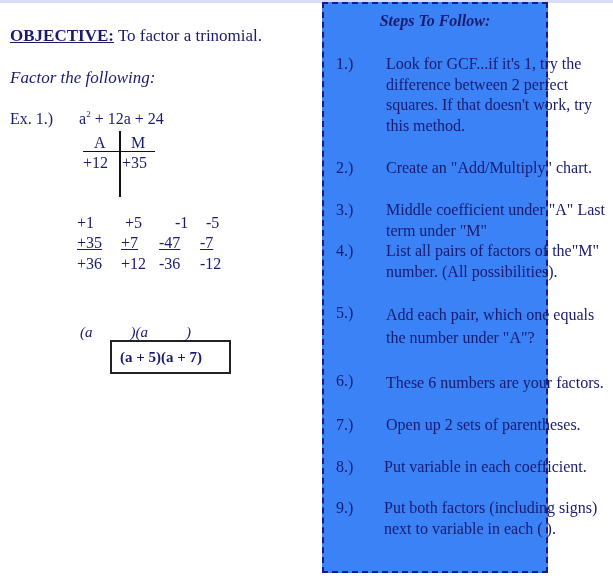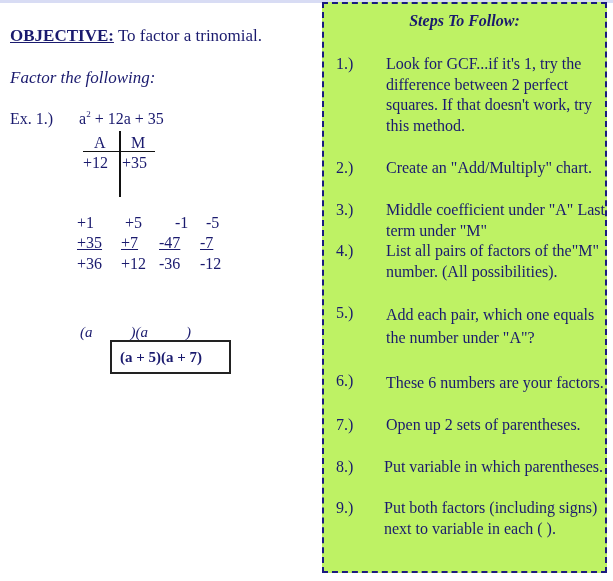--- a/index.html
+++ b/index.html
@@ -38,22 +38,22 @@
   .paren { left:80px; top:308px; font-size:15px;font-style:italic; }
   .paren .gap { display:inline-block; width:38px; }
   .answer {
     position:absolute; left:72px; top:340px; width:121px; height:34px;
     border:2px solid #222; box-sizing:border-box;
     font-size:15px; font-weight:bold; display:flex; align-items:center; padding-left:8px;margin-left:38px;
   }
 
   
   .steps {
-    position:absolute; left:322px; top:2px; width:285px; height:571px;
-    background:#bef264; box-sizing:border-box;
+    position:absolute; left:322px; top:2px; width:226px; height:571px;
+    background:#3b82f6; box-sizing:border-box;
     border:2px dashed #1a1a80;
   }
   .steps .title {
     position:absolute; left:0; width:100%; top:8px; text-align:center;
     font-size:16px; font-weight:bold; font-style:italic; color:#1a1a6e;
   }
   .step { position:absolute; left:12px; font-size:16px; line-height:20.5px; color:#1a1a6e; }
   .step .num { position:absolute; left:0; top:0; }
   .step .txt { position:absolute; left:50px; top:0; width:225px; white-space:normal; }
 </style>
@@ -64,21 +64,21 @@
 
 <div class="abs objective">
   <span class="lbl">OBJECTIVE:</span>
   <span>To factor a trinomial.</span>
 </div>
 
 <div class="abs factor-head">Factor the following:</div>
 
 <div class="abs example">
   <span>Ex. 1.)</span>
-  <span class="expr"><span>a</span><sup>2</sup><span> + 12a + 35</span></span>
+  <span class="expr"><span>a</span><sup>2</sup><span> + 12a + 24</span></span>
 </div>
 
 <div class="am">
   <div class="vline"></div>
   <div class="hline"></div>
   <div class="a-head">A</div>
   <div class="m-head">M</div>
   <div class="a-val">+12</div>
   <div class="m-val">+35</div>
 </div>
@@ -138,19 +138,19 @@
   <div class="step" style="top:367px">
     <span class="num">6.)</span>
     <span class="txt" style="line-height:24px">These 6 numbers are your factors.</span>
   </div>
   <div class="step" style="top:411px">
     <span class="num">7.)</span>
     <span class="txt">Open up 2 sets of parentheses.</span>
   </div>
   <div class="step" style="top:453px">
     <span class="num">8.)</span>
-    <span class="txt" style="left:48px">Put variable in which parentheses.</span>
+    <span class="txt" style="left:48px">Put variable in each coefficient.</span>
   </div>
   <div class="step" style="top:494px">
     <span class="num">9.)</span>
     <span class="txt" style="left:48px">Put both factors (including signs) next to variable in each (   ).</span>
   </div>
 </div>
 
 </body></html>

